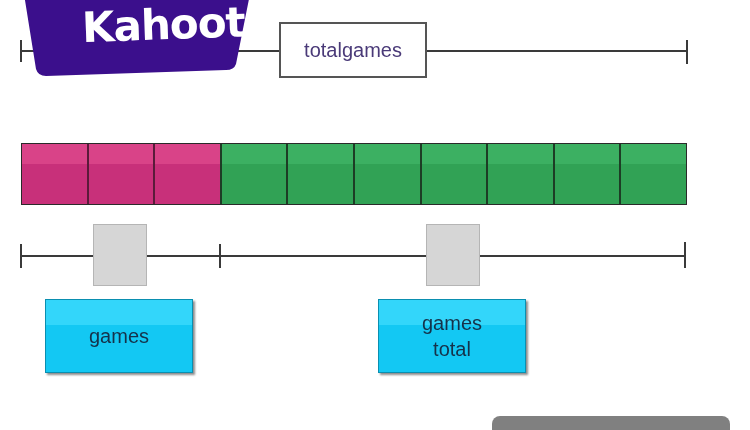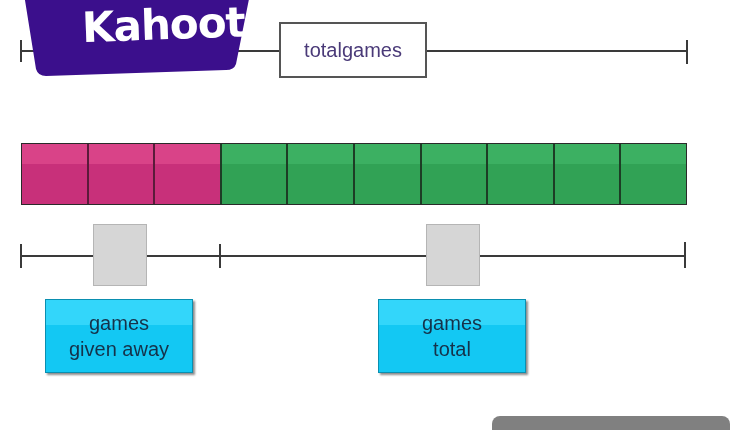--- a/index.html
+++ b/index.html
@@ -88,21 +88,20 @@
 <div class="hline" style="left:20px; top:255px; width:200px;"></div>
 <div class="vtick" style="left:219px; top:244px; height:24px;"></div>
 <div class="hline" style="left:220px; top:255px; width:466px;"></div>
 <div class="vtick" style="left:684px; top:242px; height:26px;"></div>
 
 <div class="gray-box" style="left:93px; top:224px;"></div>
 <div class="gray-box" style="left:426px; top:224px;"></div>
 
 <div class="cyan-label" style="left:45px; top:299px; width:148px;">
   <span>games</span>
-  <span>given away</span>
 </div>
 <div class="cyan-label" style="left:378px; top:299px; width:148px;">
   <span>games</span>
   <span>total</span>
 </div>
 
 <div class="gray-button">
   <span></span>
 </div>
 

